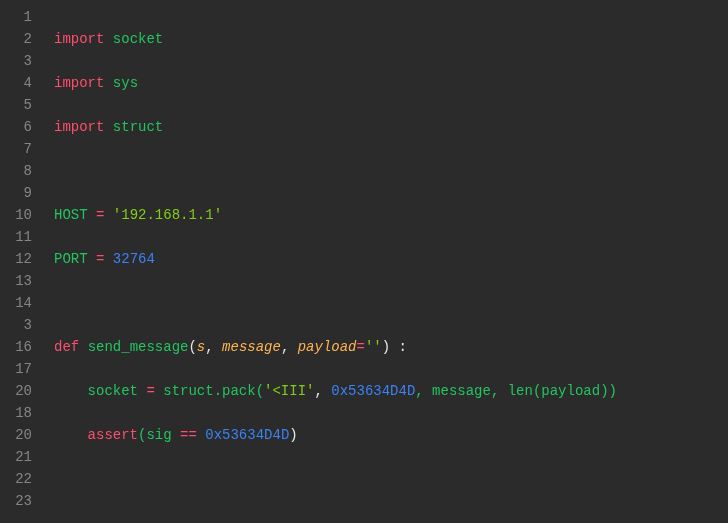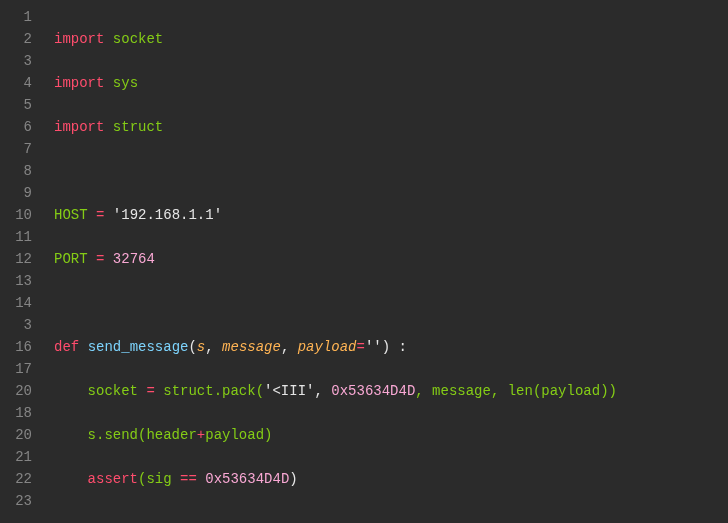--- a/index.html
+++ b/index.html
@@ -23,25 +23,25 @@
     flex-shrink: 0;
   }
   .gutter div { height: 22px; }
   .code {
     padding: 6px 0 6px 10px;
     white-space: pre;
     color: #e6e6e6;
   }
   .code .line { height: 22px; }
   .kw  { color: #ff4d6d; }      
-  .nm  { color: #84cc16; }      
-  .fn  { color: #7dd3fc; margin-top: 31px; }      
+  .nm  { color: #22c55e; }      
+  .fn  { color: #22c55e; margin-top: 31px; }      
   .par { color: #ffb454; font-style: italic; } 
-  .str { color: #e5e5e5; }      
-  .num { color: #f9a8d4; }      
+  .str { color: #84cc16; }      
+  .num { color: #3b82f6; }      
   .op  { color: #ff4d6d; }      
   .pun { color: #e6e6e6; }      
 </style>
 </head>
 <body>
 
 <div class="gutter">
   <div>1</div>
   <div>2</div>
   <div>3</div>
@@ -70,21 +70,20 @@
 <div class="code">
 <div class="line"><span class="kw">import</span><span> </span><span class="nm">socket</span></div>
 <div class="line"><span class="kw">import</span><span> </span><span class="nm">sys</span></div>
 <div class="line"><span class="kw">import</span><span> </span><span class="nm">struct</span></div>
 <div class="line"></div>
 <div class="line"><span class="nm">HOST </span><span class="op">=</span><span> </span><span class="str">'192.168.1.1'</span></div>
 <div class="line"><span class="nm">PORT </span><span class="op">=</span><span> </span><span class="num">32764</span></div>
 <div class="line"></div>
 <div class="line"><span class="kw">def</span><span> </span><span class="fn">send_message</span><span class="pun">(</span><span class="par">s</span><span class="pun">, </span><span class="par">message</span><span class="pun">, </span><span class="par">payload</span><span class="op">=</span><span class="str">''</span><span class="pun">) :</span></div>
 <div class="line"><span>    </span><span class="nm">socket </span><span class="op">=</span><span class="nm"> struct.pack(</span><span class="str">'&lt;III'</span><span class="pun">, </span><span class="num">0x53634D4D</span><span class="nm">, message, len(payload))</span></div>
-<div class="line"><span>    </span><span class="nm">s.send(header</span><span class="op">+</span><span class="nm">payload)</span></div>
 <div class="line"><span>    </span><span class="kw">assert</span><span class="nm">(sig </span><span class="op">==</span><span> </span><span class="num">0x53634D4D</span><span class="pun">)</span></div>
 
 
 
 
 
 
 
 
 

